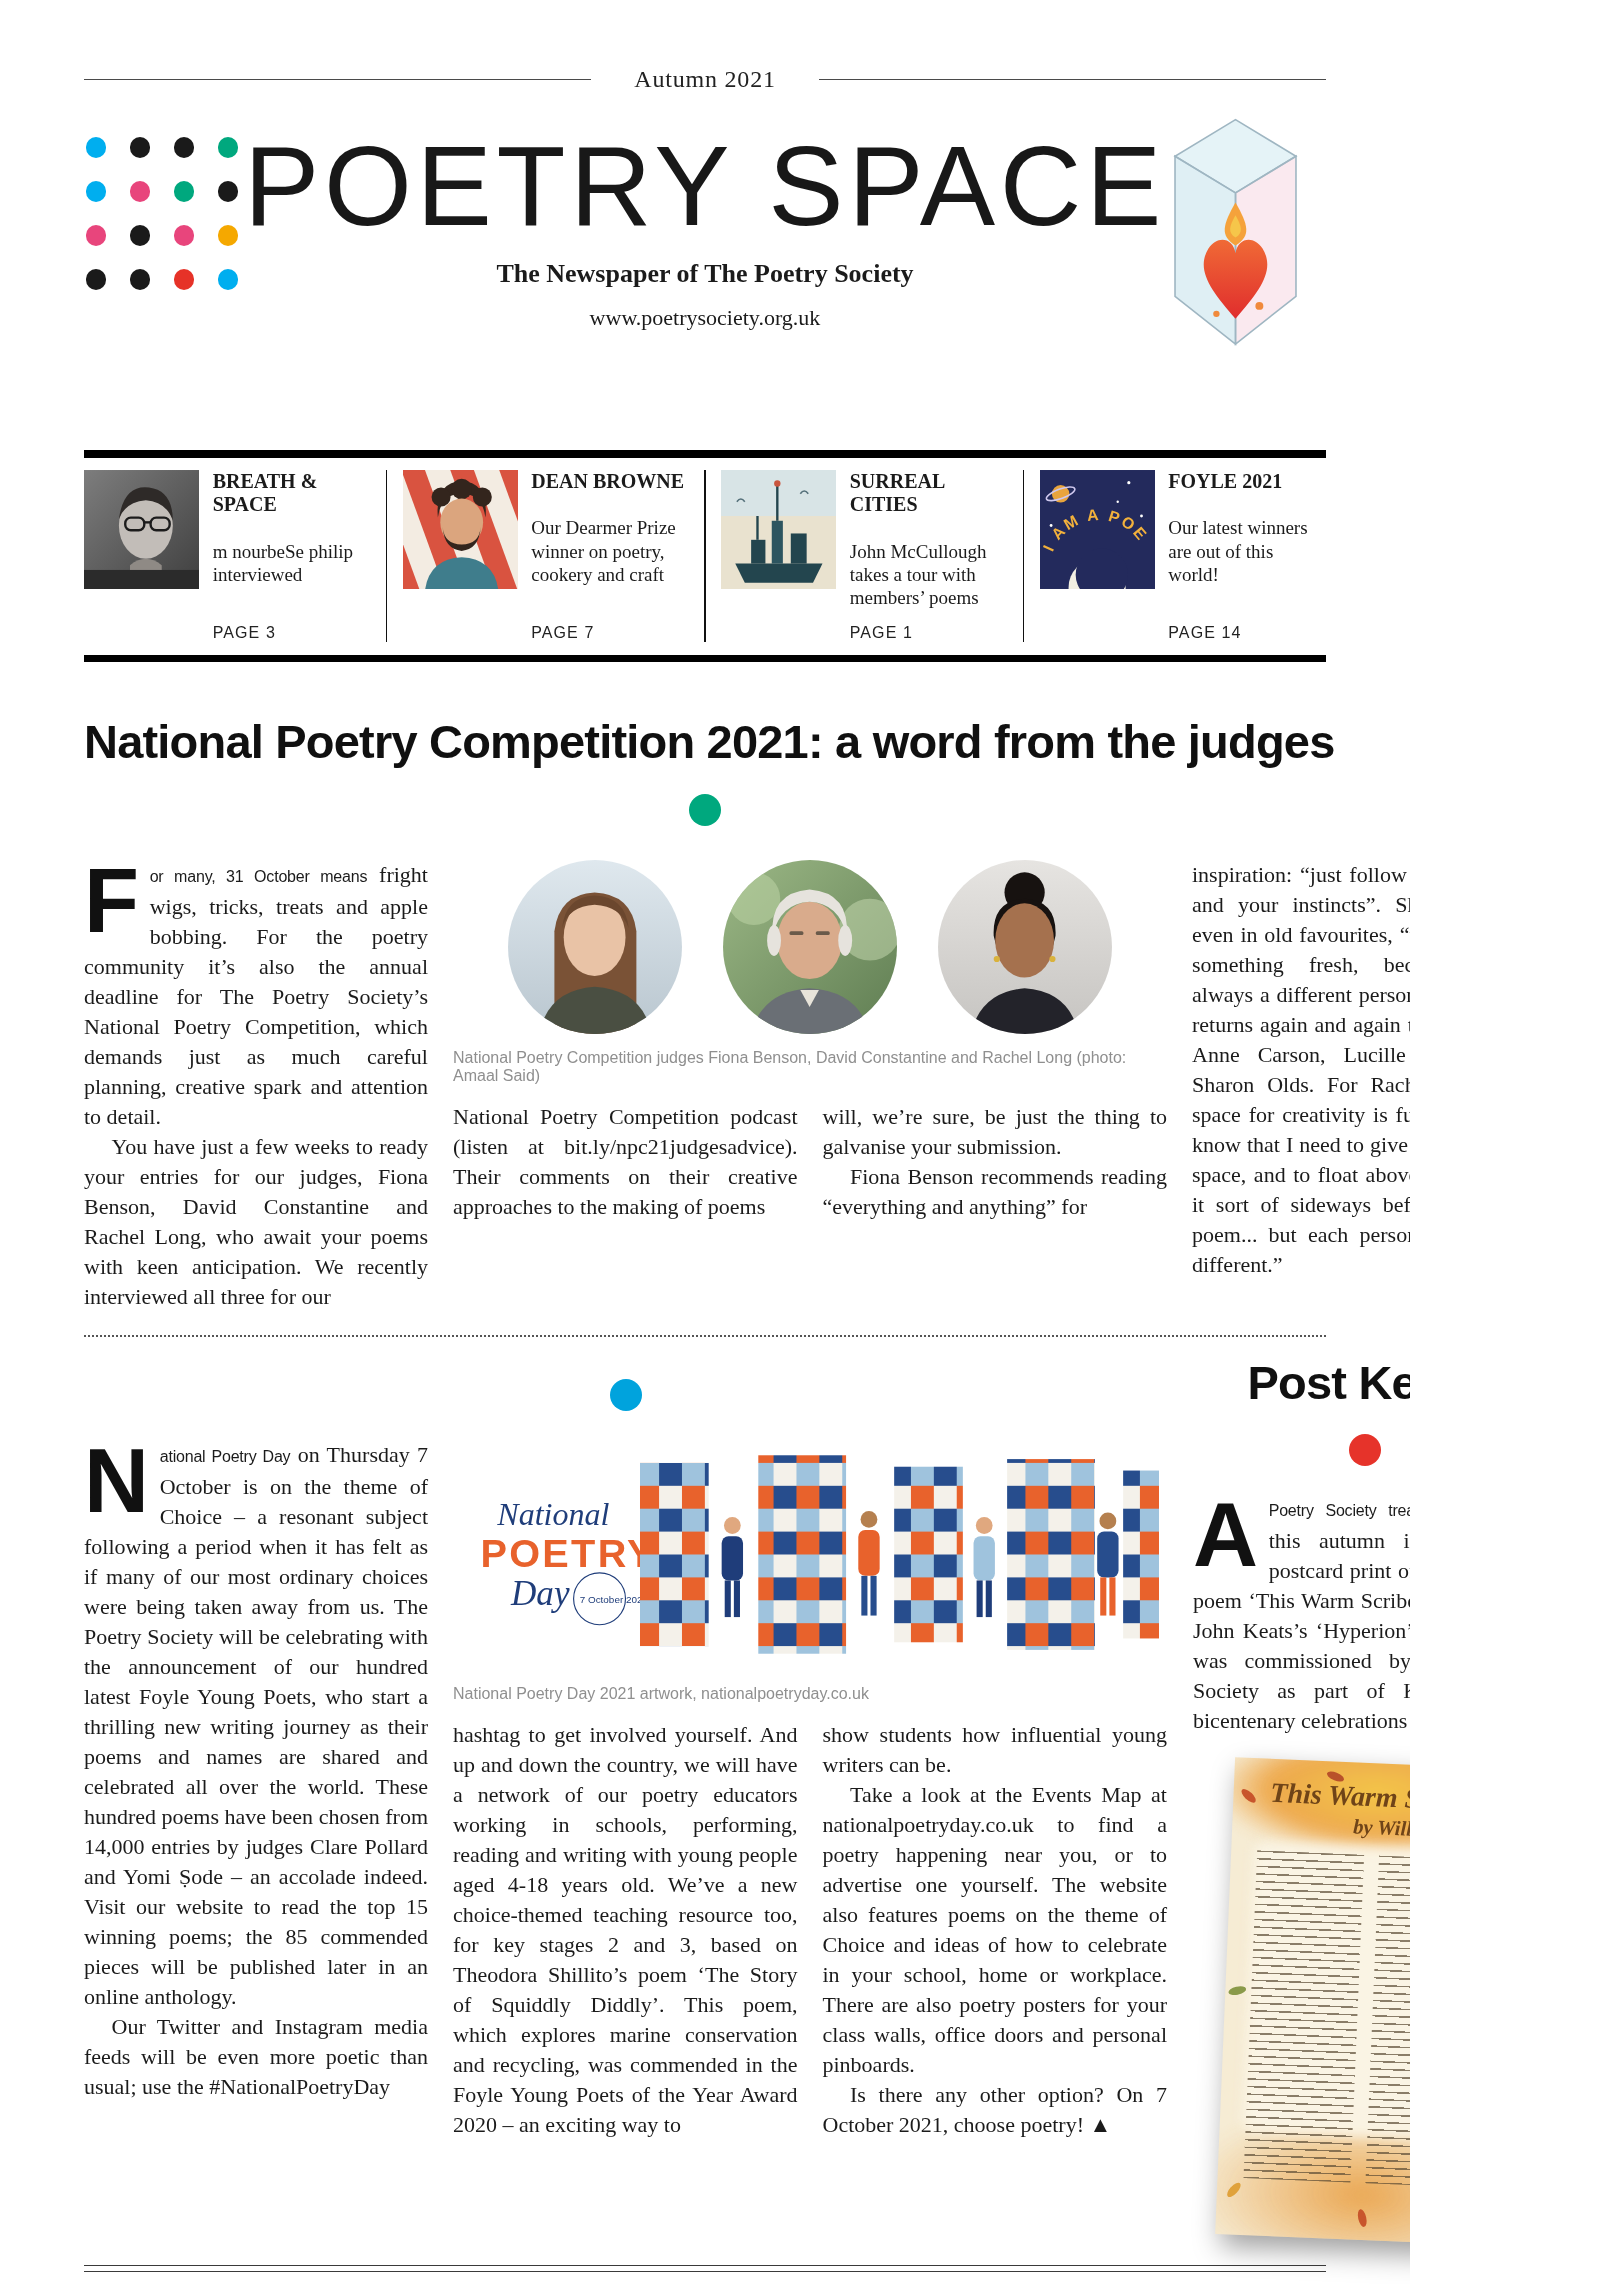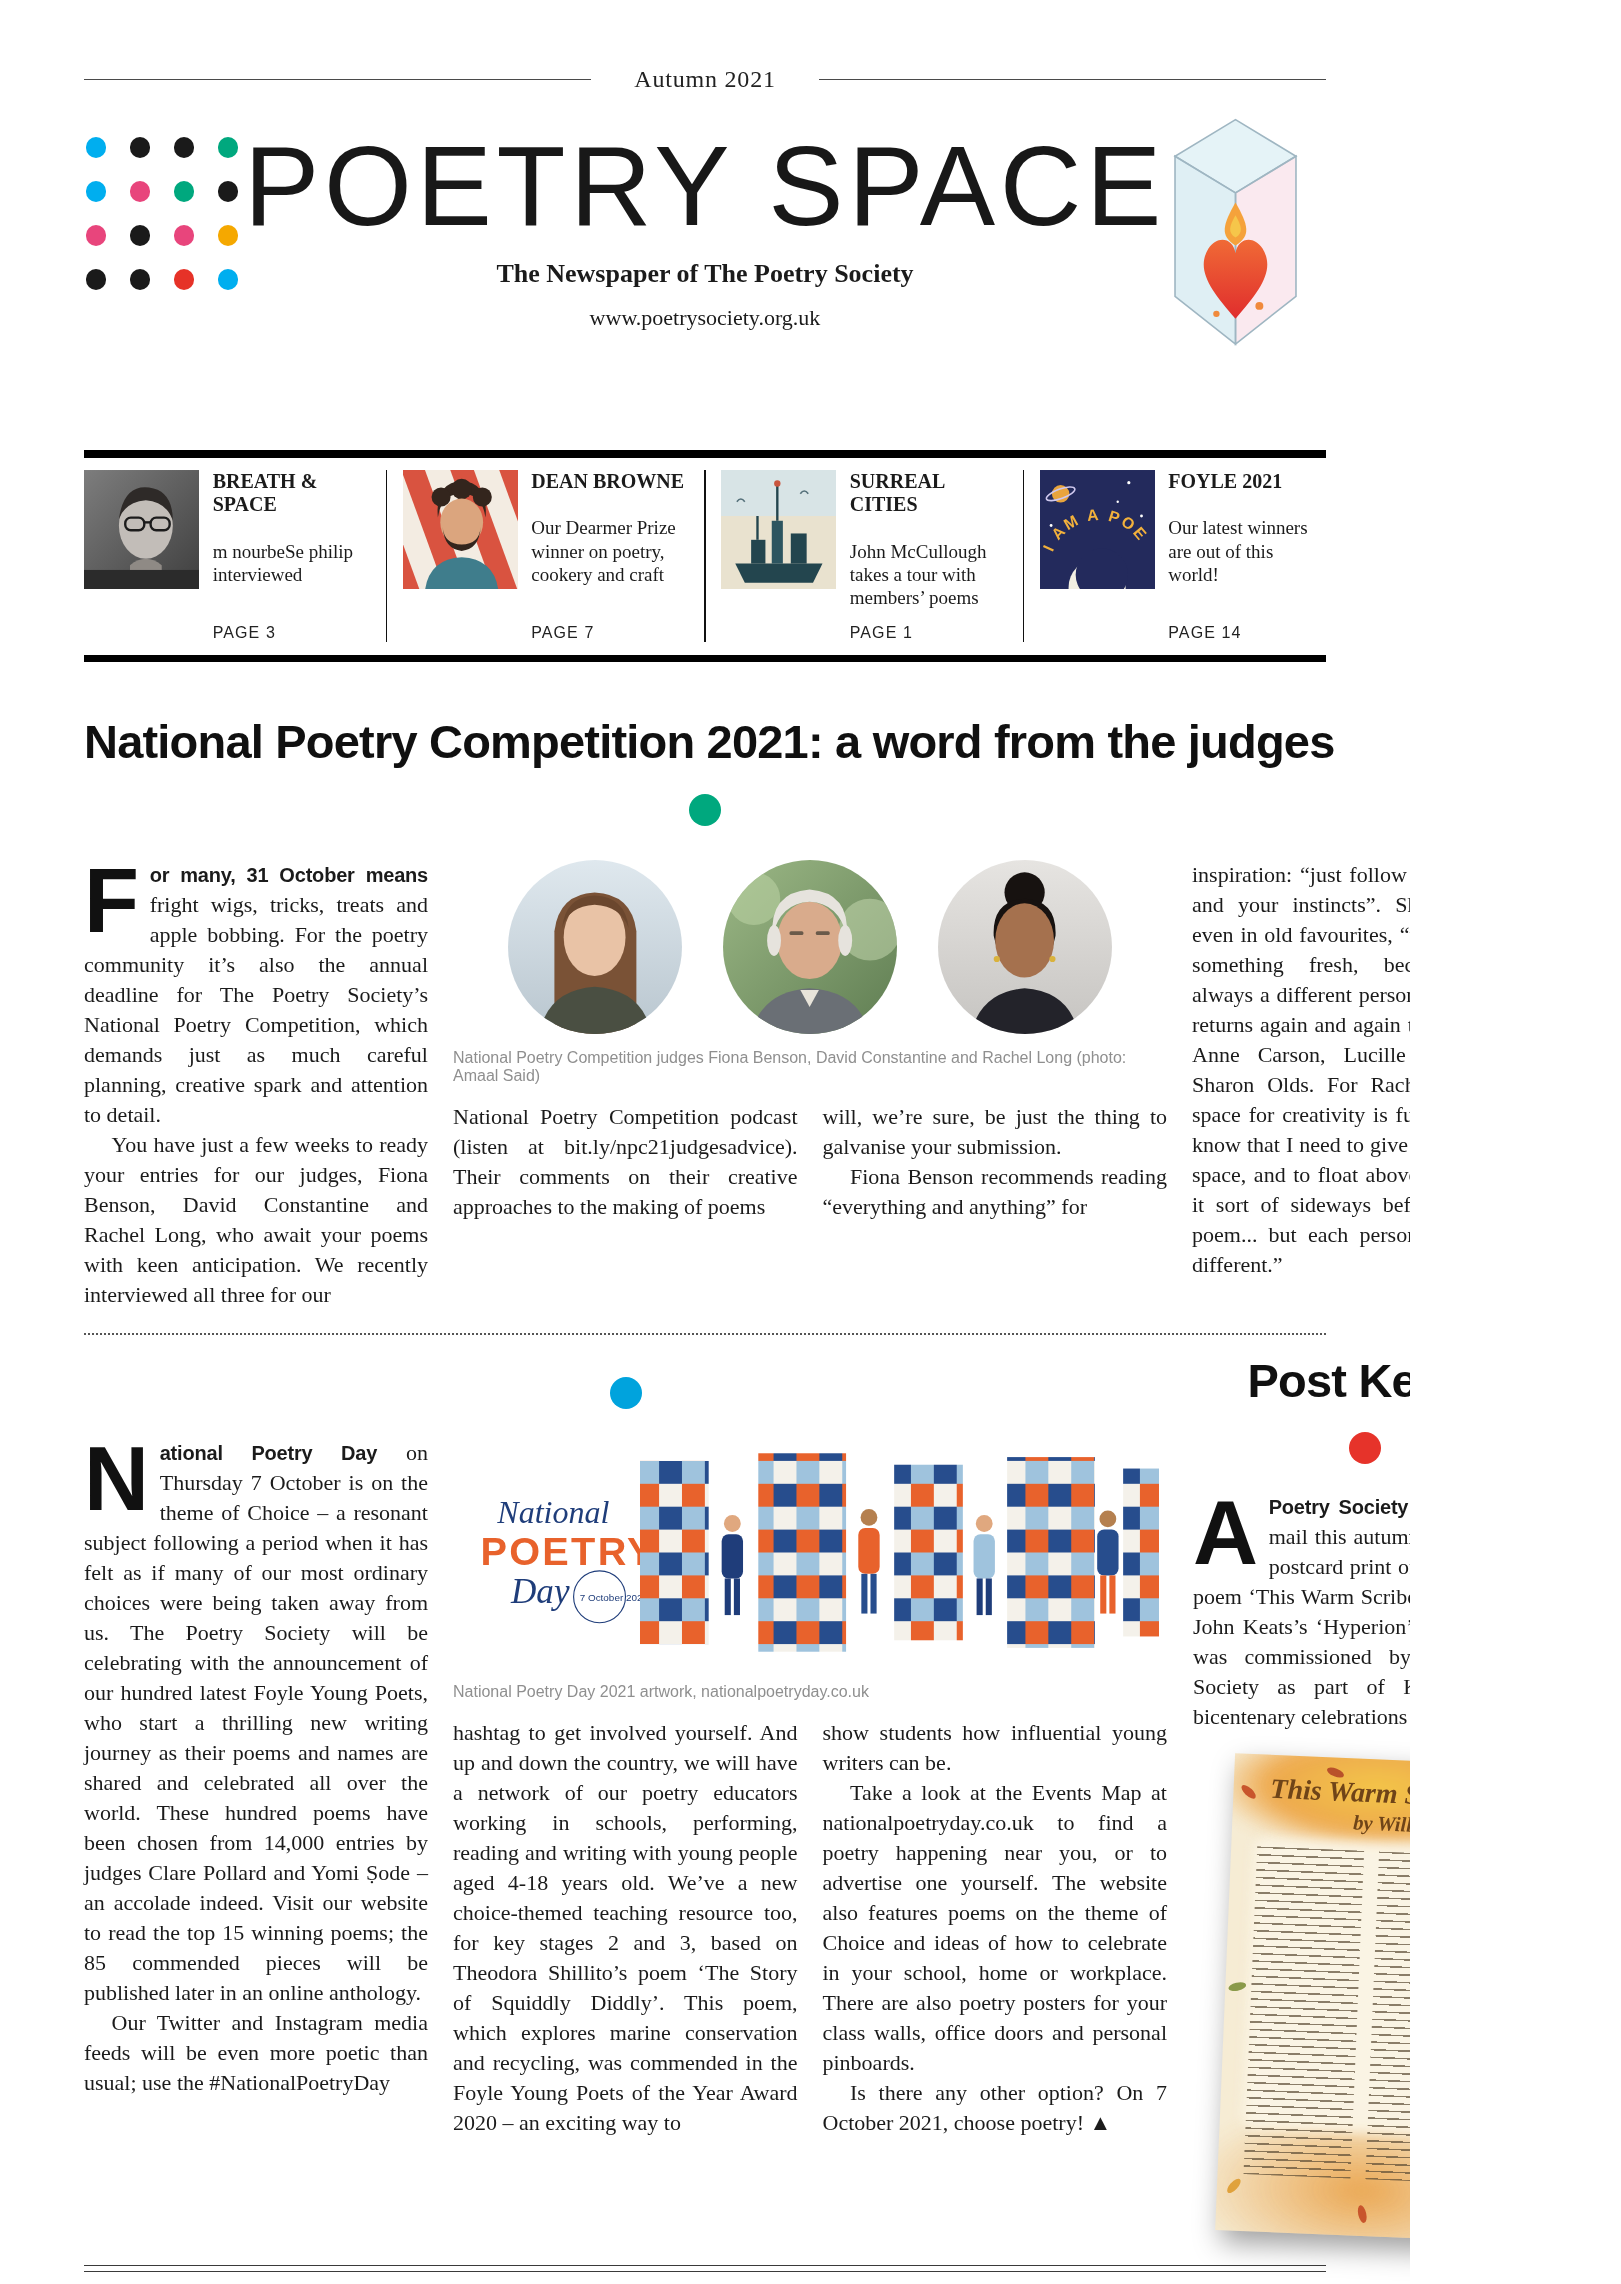--- a/index.html
+++ b/index.html
@@ -37,21 +37,21 @@
 
   
   .npc-head { margin-top:52px; text-align:center; font-family:"Liberation Sans", sans-serif; font-weight:bold; font-size:47px; letter-spacing:-0.8px; white-space:nowrap; color:#101010; }
   .dot { width:32px; height:32px; border-radius:50%; margin:24.4px auto 0; background:#00A87E; }
 
   
   .bt { font-size:22px; line-height:30px; text-align:justify; }
   .bt p { margin:0; }
   .bt p + p { text-indent:27.5px; }
   .dropcap { float:left; font-family:"Liberation Sans", sans-serif; font-weight:bold; font-size:90px; line-height:0.85; padding:3.1px 10.7px 0 0; color:#111; }
-  .lead { font-family:"Liberation Sans", sans-serif; font-weight:bold; font-size:20px; letter-spacing:-0.2px; }
+  .lead { font-family:"Liberation Sans", sans-serif; font-weight:normal; font-size:16px; letter-spacing:-0.2px; }
   .ctd { font-family:"Liberation Sans", sans-serif; font-weight:bold; font-size:18.3px; color:#E8432D; white-space:nowrap; }
   .ctd-float { float:right; margin-top:4.6px; }
   .caption { font-family:"Liberation Sans", sans-serif; font-size:16px; color:#8f8f8f; margin-top:15.3px; text-align:left; }
 
   
   .article1 { display:grid; grid-template-columns:344px 714px 344px; column-gap:25px; margin-top:34px; }
   .judges { display:flex; justify-content:center; gap:41px; }
   .judge { width:174px; height:174px; border-radius:50%; overflow:hidden; flex:0 0 auto; }
   .mid-cols { display:grid; grid-template-columns:1fr 1fr; column-gap:25px; margin-top:17px; }
   .dotted-rule { border:0; border-top:2.3px dotted #555; margin-top:23px; }

